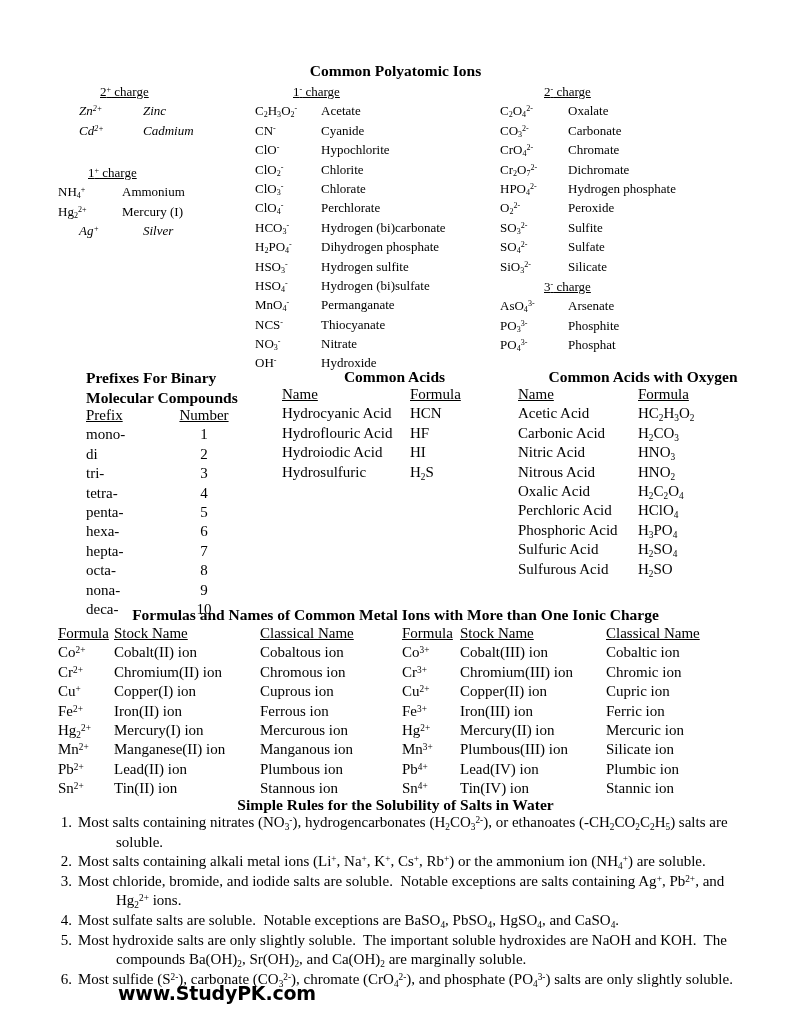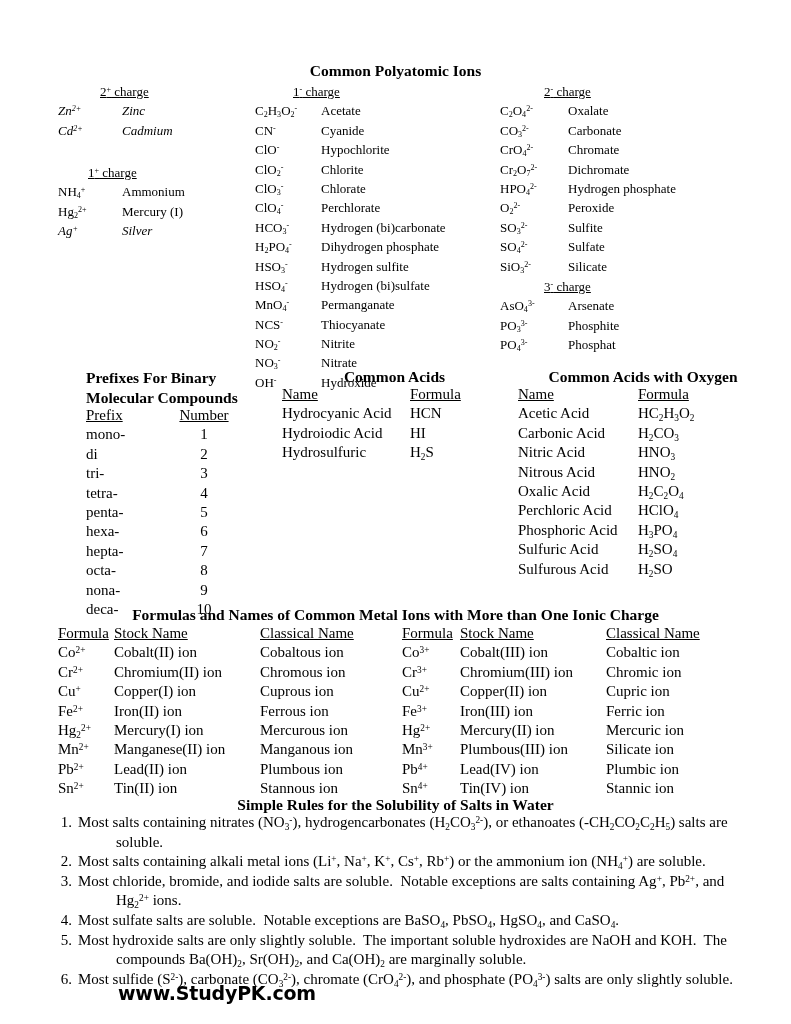--- a/index.html
+++ b/index.html
@@ -20,21 +20,21 @@
 
   .sect-title {
     font-weight: bold;
     font-size: 15.5px;
     text-align: center;
   }
   .col-head {
     text-decoration: underline;
     font-size: 15px;
   }
-  .ital { font-style: italic; }
+  .ital { font-style: italic; margin-left: 21px; }
 
   
   #polyatomic-title { position: absolute; left: 0; top: 62px; width: 791px; }
 
   .ion-col { position: absolute; font-size: 13px; line-height: 19.4px; }
   #ion-col-2plus  { left: 58px;  top: 82px;  width: 200px; }
   #ion-col-1plus  { left: 58px;  top: 163px; width: 200px; }
   #ion-col-1minus { left: 255px; top: 82px;  width: 240px; }
   #ion-col-2minus { left: 500px; top: 82px;  width: 250px; }
   #ion-col-3minus { left: 500px; top: 277px; width: 250px; }
@@ -183,24 +183,20 @@
         </div>
         <div class="ion-row">
           <div class="ion-f">MnO<sub>4</sub><sup>-</sup></div>
           <div class="ion-n">Permanganate</div>
         </div>
         <div class="ion-row">
           <div class="ion-f">NCS<sup>-</sup></div>
           <div class="ion-n">Thiocyanate</div>
         </div>
         <div class="ion-row">
-          <div class="ion-f">NO<sub>2</sub><sup>-</sup></div>
-          <div class="ion-n">Nitrite</div>
-        </div>
-        <div class="ion-row">
           <div class="ion-f">NO<sub>3</sub><sup>-</sup></div>
           <div class="ion-n">Nitrate</div>
         </div>
         <div class="ion-row">
           <div class="ion-f">OH<sup>-</sup></div>
           <div class="ion-n">Hydroxide</div>
         </div>
       </div>
   </div>
 
@@ -318,20 +314,24 @@
   <div id="acids-block">
     <div class="sect-title">Common Acids</div>
     <div class="acid-head">
       <div class="acid-n col-head">Name</div>
       <div class="col-head">Formula</div>
     </div>
     <div id="acid-rows">
         <div class="acid-row">
           <div class="acid-n">Hydrocyanic Acid</div>
           <div>HCN</div>
+        </div>
+        <div class="acid-row">
+          <div class="acid-n">Hydroflouric Acid</div>
+          <div>HF</div>
         </div>
         <div class="acid-row">
           <div class="acid-n">Hydroiodic Acid</div>
           <div>HI</div>
         </div>
         <div class="acid-row">
           <div class="acid-n">Hydrosulfuric</div>
           <div>H<sub>2</sub>S</div>
         </div>
       </div>

